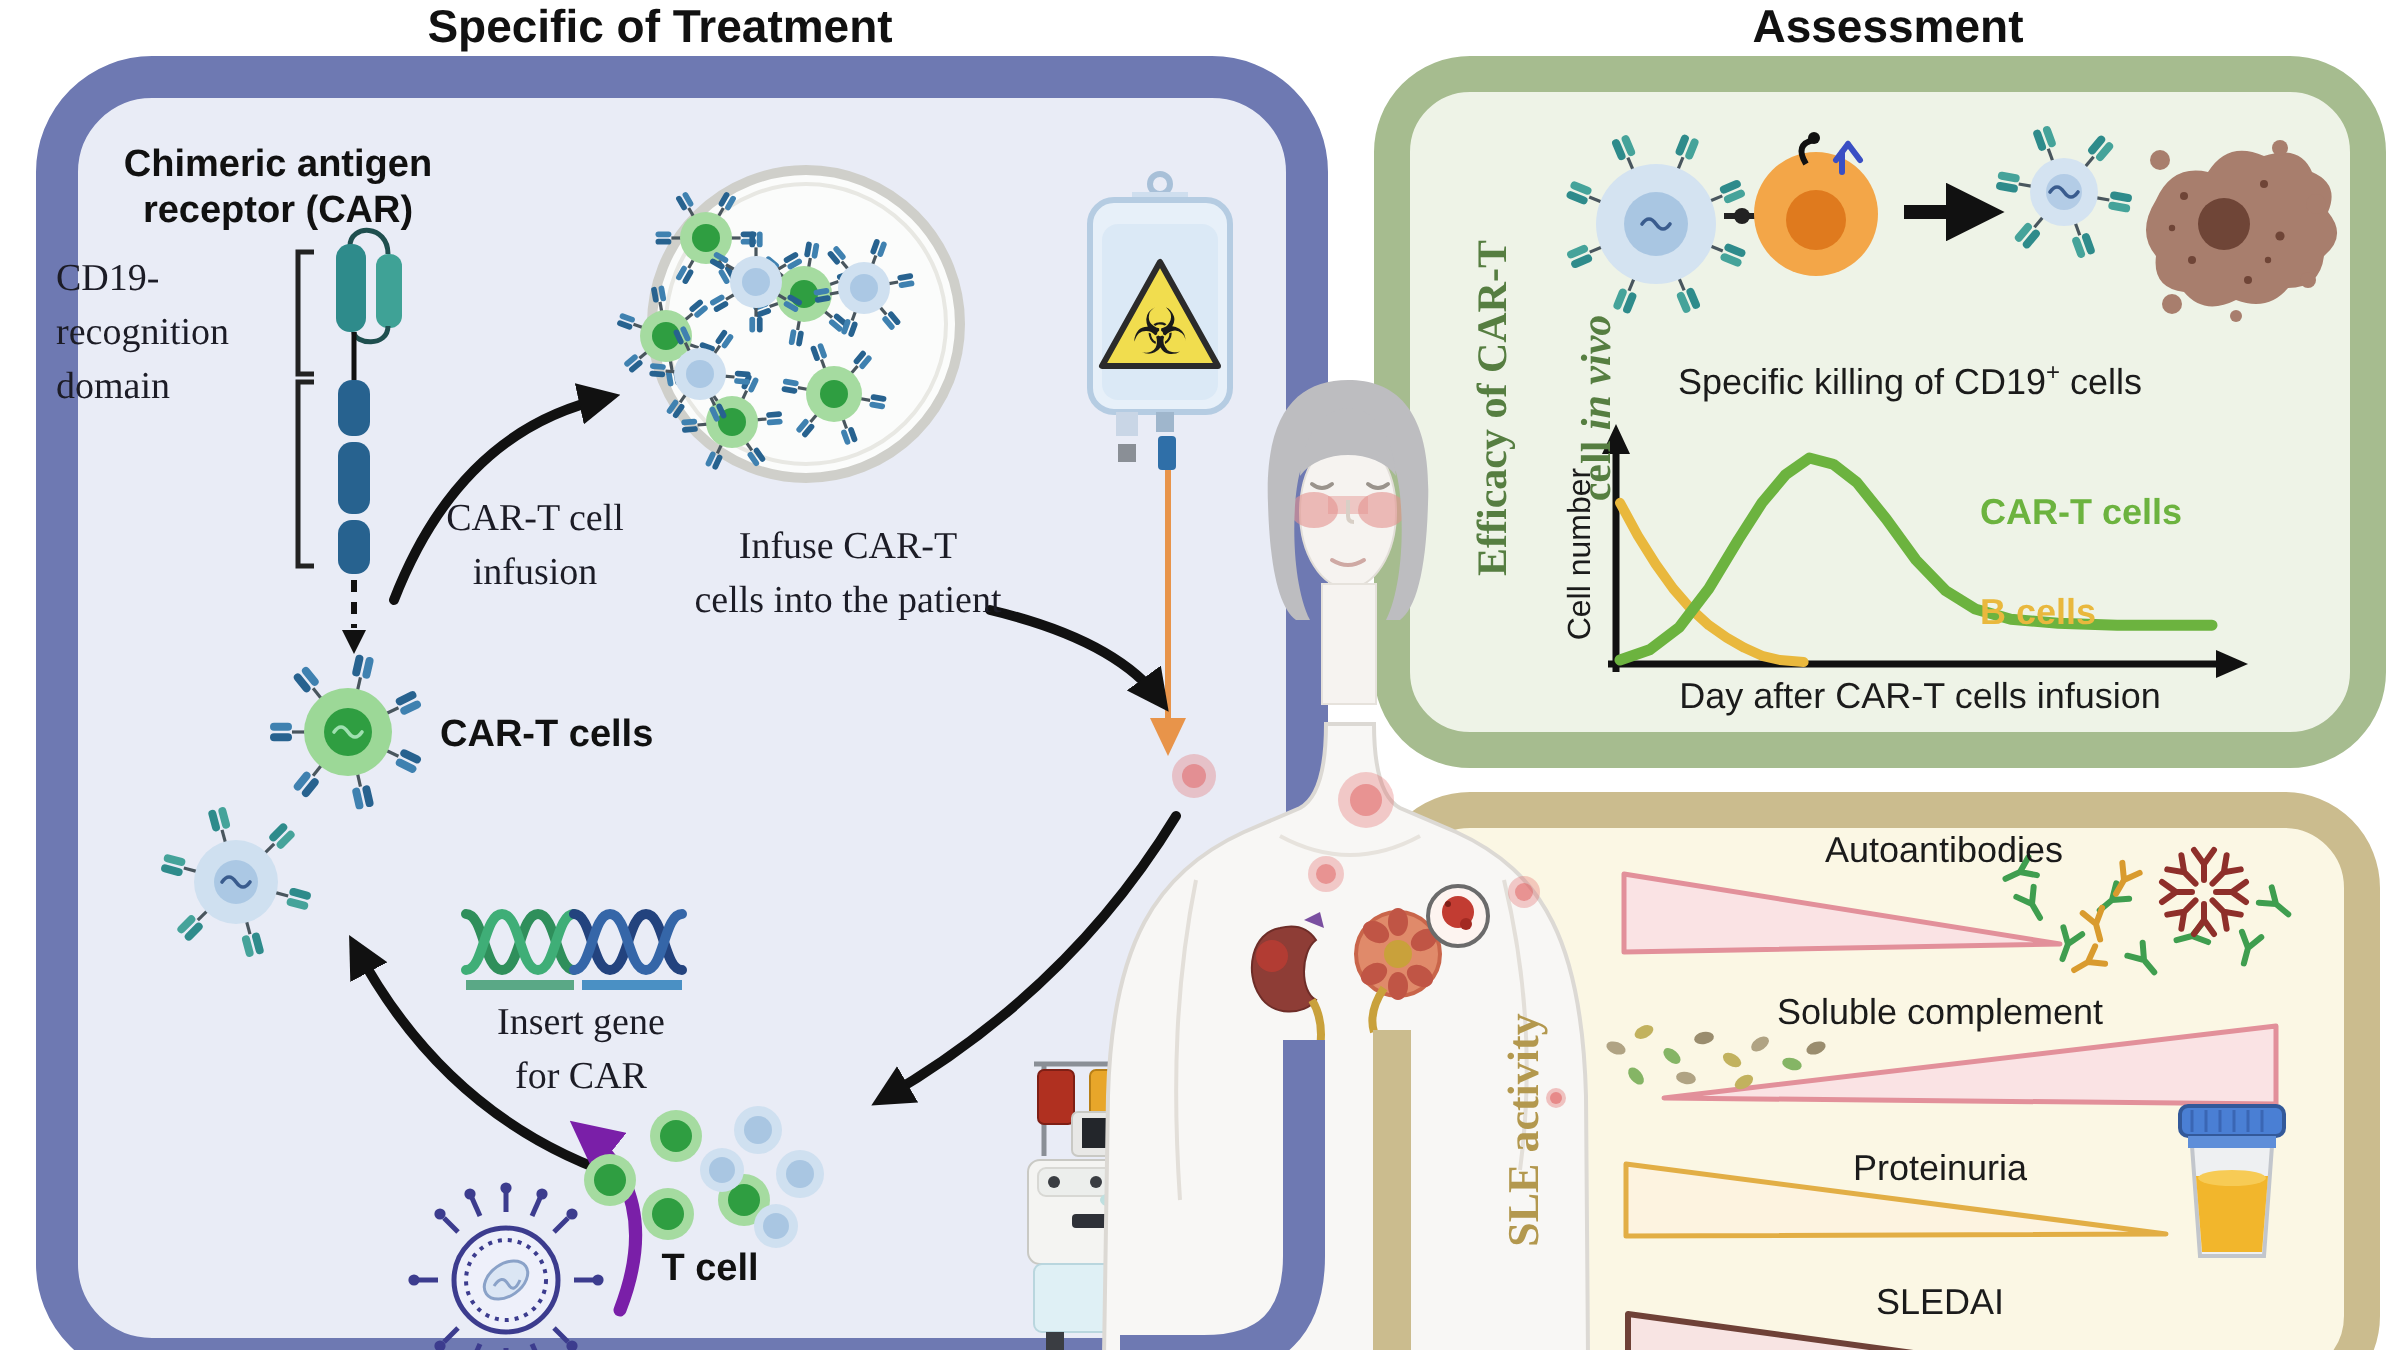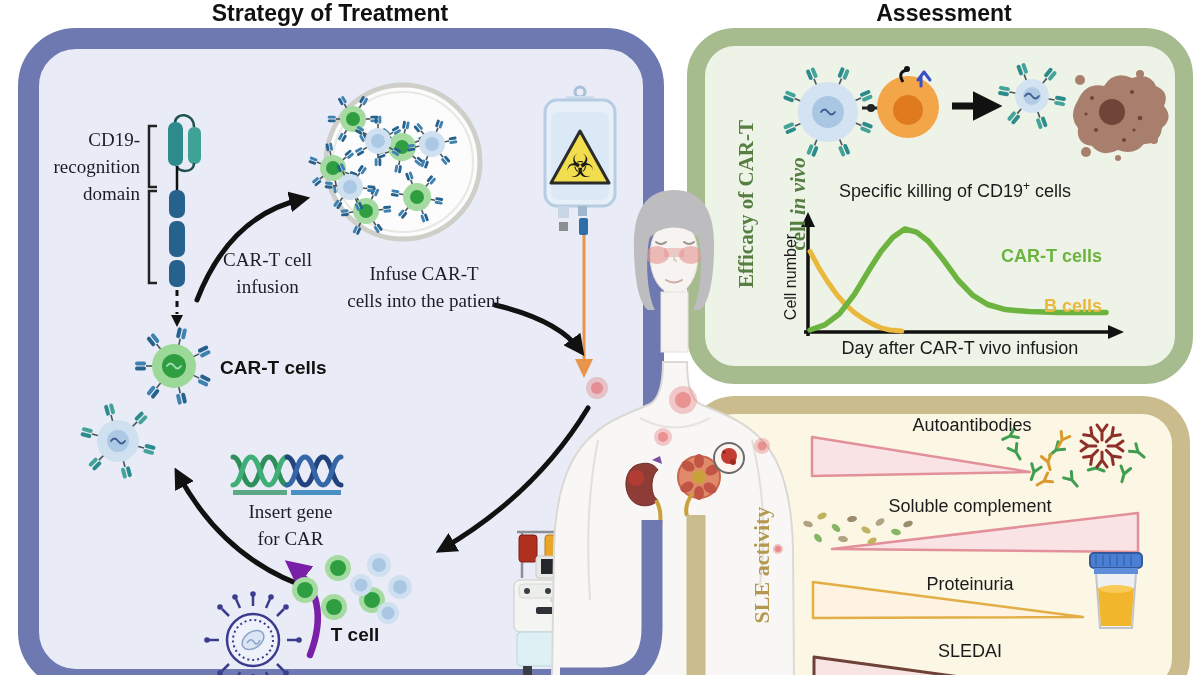--- a/index.html
+++ b/index.html
@@ -7,21 +7,21 @@
          font-family:"Liberation Sans",sans-serif;}
   .panel{position:absolute;box-sizing:border-box;}
   #panel-strategy{left:18px;top:28px;width:646px;height:662px;border:21px solid #6e79b2;
      border-radius:58px;background:#e9ecf6;}
   #panel-efficacy{left:687px;top:28px;width:506px;height:356px;border:18px solid #a6bc8f;
      border-radius:48px;background:#eef3e7;}
   #panel-sle{left:687px;top:396px;width:503px;height:310px;border:18px solid #cbbc8e;
      border-radius:48px;background:#fbf7e4;}
   svg#art{position:absolute;left:0;top:0;z-index:2;pointer-events:none;}
   .lbl{position:absolute;z-index:3;white-space:pre-line;color:#18181c;}
-  .center{text-align:center}.right{text-align:right}
+  .center{text-align:center}.right{text-align:left}
   .title{font-weight:bold;font-size:23px;color:#111;}
   .serif{font-family:"Liberation Serif",serif;font-size:19px;line-height:25px;color:#1c1c26;}
   .bsans{font-weight:bold;font-size:19px;color:#111;}
   .sans{font-size:18px;color:#1b1b1b;}
   .vlabel{position:absolute;z-index:3;transform:rotate(-90deg);text-align:center;white-space:pre-line;}
   #efficacy-side{font-family:"Liberation Serif",serif;font-weight:bold;font-size:21px;
      line-height:26px;color:#567e41;}
   #sle-side{font-family:"Liberation Serif",serif;font-weight:bold;font-size:22px;color:#b3984e;}
   #legend{line-height:25px;font-weight:bold;font-size:18px;}
   sup{font-size:12px;}
@@ -768,23 +768,25 @@
           <line x1="1103" y1="555" x2="1103" y2="566"></line>
         <line x1="1110" y1="555" x2="1110" y2="566"></line>
           <line x1="1117" y1="555" x2="1117" y2="566"></line>
         <line x1="1124" y1="555" x2="1124" y2="566"></line>
           <line x1="1131" y1="555" x2="1131" y2="566"></line>
       </g>
       <rect x="1094" y="568" width="44" height="6" fill="#5e8ed9"></rect>
     </g>
   </svg>
 
-  <div class="lbl title center" style="left:130px;top:0;width:400px;">Strategy of Treatment</div>
+  <div class="lbl title center" style="left:130px;top:0;width:400px;">Specific of Treatment</div>
   <div class="lbl title center" style="left:794px;top:0;width:300px;">Assessment</div>
 
+  <div class="lbl bsans center" style="left:50px;top:71px;width:178px;line-height:23px;">Chimeric antigen
+receptor (CAR)</div>
   <div class="lbl serif right" style="left:28px;top:126px;width:112px;line-height:27px;">CD19-
 recognition
 domain</div>
   <div class="lbl serif center" style="left:200px;top:246px;width:135px;line-height:27px;">CAR-T cell
 infusion</div>
   <div class="lbl serif center" style="left:340px;top:260px;width:168px;line-height:27px;">Infuse CAR-T
 cells into the patient</div>
   <div class="lbl bsans" style="left:220px;top:357px;width:130px;">CAR-T cells</div>
   <div class="lbl serif center" style="left:228px;top:498px;width:125px;line-height:27px;">Insert gene
 for CAR</div>
@@ -797,20 +799,20 @@
 
   <div class="lbl sans center" style="left:810px;top:158px;width:290px;">
     <span>Specific killing of CD19</span><sup>+</sup><span> cells</span>
   </div>
 
   <div class="vlabel sans" style="left:733px;top:266px;width:120px;height:22px;font-size:16px;">Cell number</div>
   <div class="lbl right" id="legend" style="left:990px;top:219px;width:112px;">
     <div style="color: rgb(108, 179, 63);">CAR-T cells</div>
     <div style="color: rgb(233, 184, 61);">B cells</div>
   </div>
-  <div class="lbl sans center" style="left:820px;top:338px;width:280px;">Day after CAR-T vivo infusion</div>
+  <div class="lbl sans center" style="left:820px;top:338px;width:280px;">Day after CAR-T cells infusion</div>
 
   <div class="vlabel" id="sle-side" style="left:697px;top:551px;width:132px;height:28px;">SLE activity</div>
   <div class="lbl sans center" style="left:880px;top:415px;width:184px;">Autoantibodies</div>
   <div class="lbl sans center" style="left:878px;top:496px;width:184px;">Soluble complement</div>
   <div class="lbl sans center" style="left:878px;top:574px;width:184px;">Proteinuria</div>
   <div class="lbl sans center" style="left:905px;top:641px;width:130px;text-align:center;">SLEDAI</div>
 </div>
 
 </body></html>

